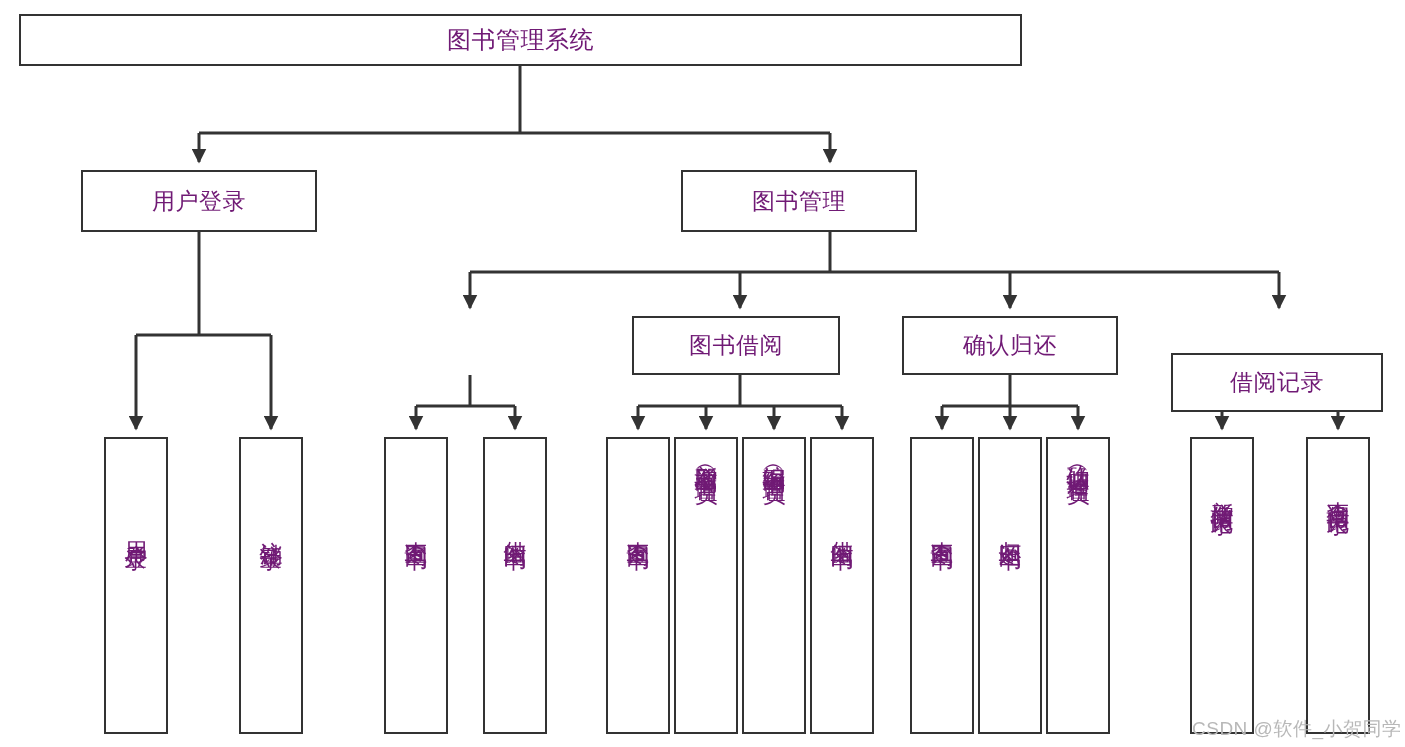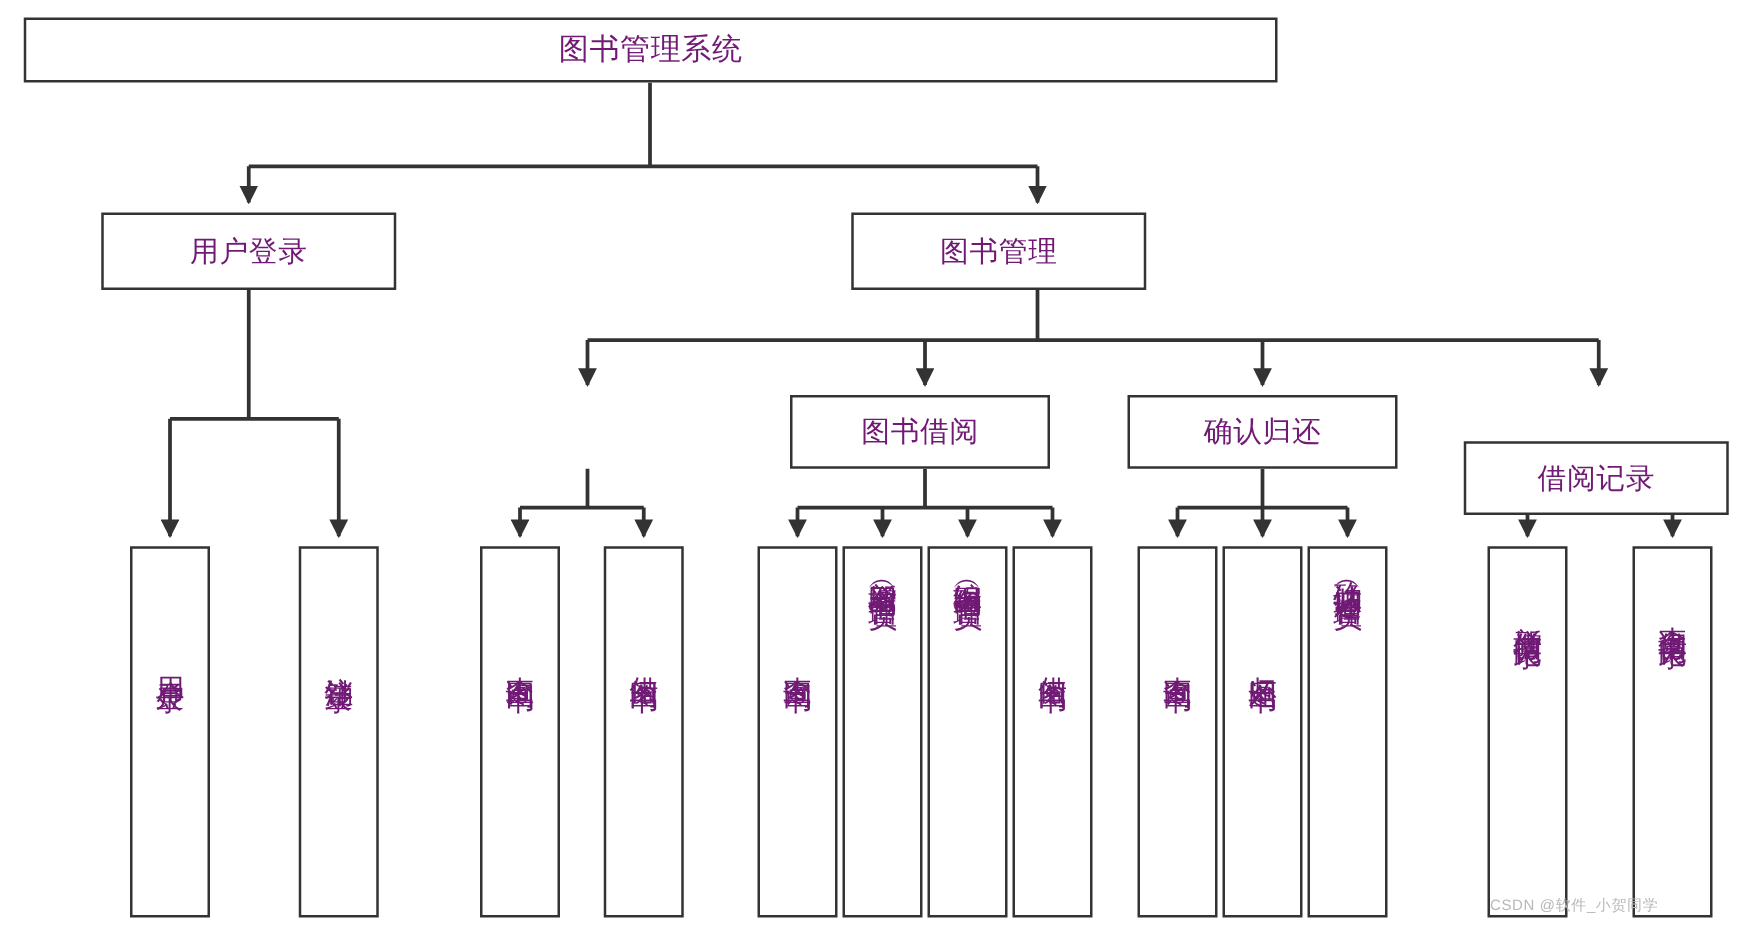--- a/index.html
+++ b/index.html
@@ -61,21 +61,21 @@
     letter-spacing: 2.5px;
     white-space: nowrap;
   }
   .node.vert.mid .label {
     
     margin-top: 0;
   }
   .watermark {
     position: absolute;
     color: #b8b8b8;
-    font-size: 12px;
+    font-size: 19px;
     letter-spacing: 0.5px;
     white-space: nowrap;
     user-select: none;
   }
 </style>
 </head>
 <body>
 
 <div id="canvas">
 

